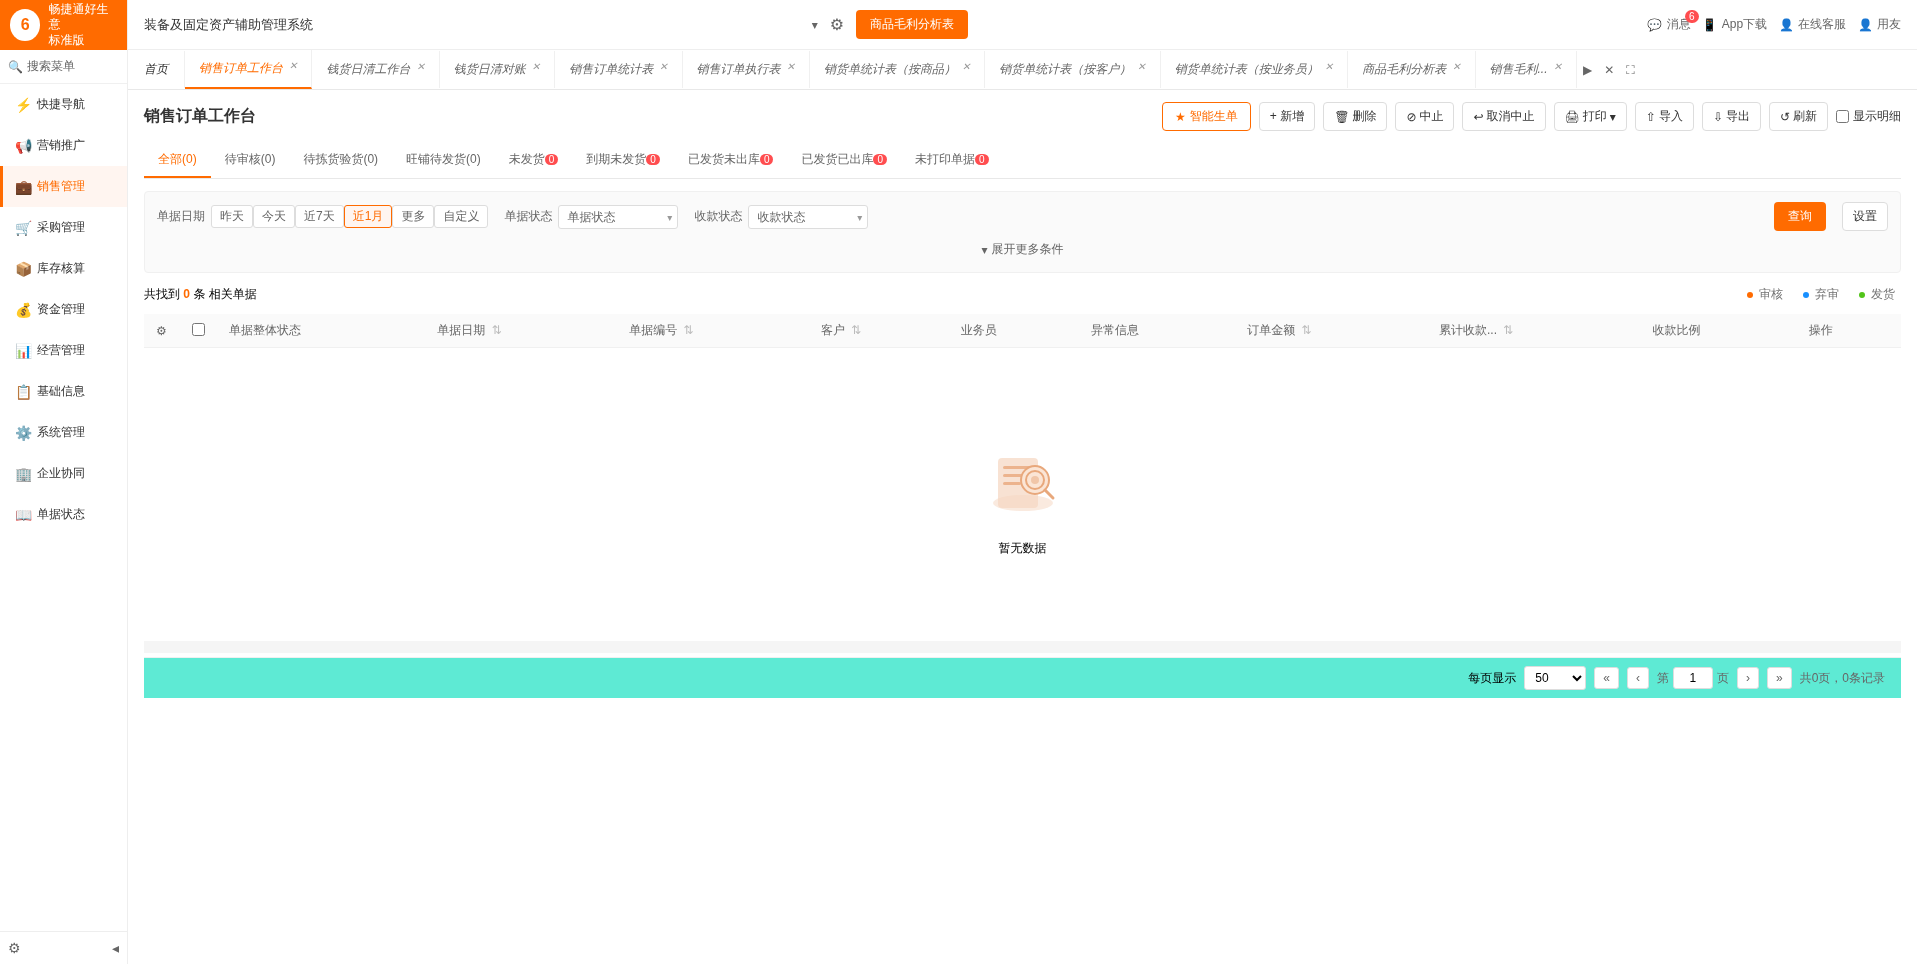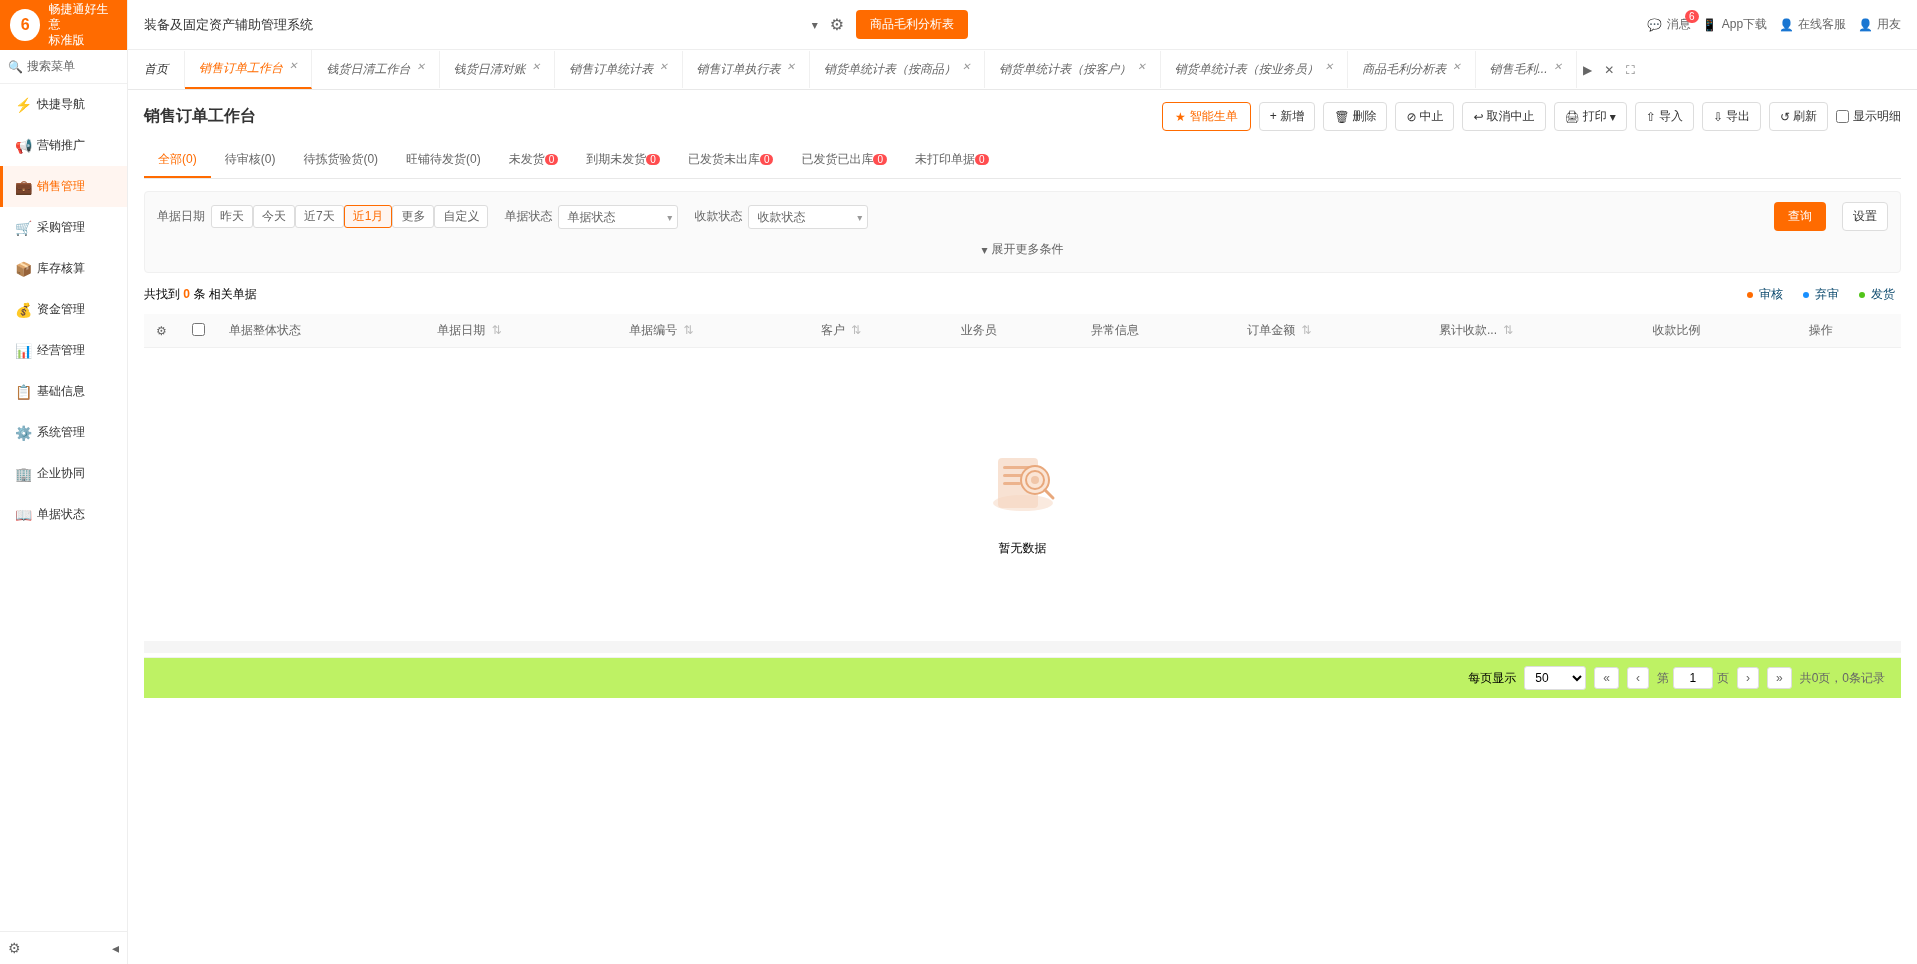--- a/index.html
+++ b/index.html
@@ -61,39 +61,39 @@
     .date-quick-btn { padding: 2px 8px; border: 1px solid #ddd; border-radius: 3px; cursor: pointer; color: #666; background: #fff; }
     .date-quick-btn.active { border-color: #ff6b00; color: #ff6b00; background: #fff5f0; }
     .filter-select { border: 1px solid #ddd; border-radius: 3px; padding: 4px 24px 4px 8px; background: #fff; color: #666; min-width: 120px; appearance: none; cursor: pointer; position: relative; }
     .select-wrapper { position: relative; display: inline-block; }
     .select-wrapper::after { content: '▾'; position: absolute; right: 6px; top: 50%; transform: translateY(-50%); color: #999; pointer-events: none; font-size: 10px; }
     .expand-more { display: flex; align-items: center; gap: 4px; color: #666; cursor: pointer; padding: 4px 8px; }
 
     
     .result-bar { display: flex; align-items: center; justify-content: space-between; margin-bottom: 8px; }
     .result-actions { display: flex; gap: 8px; }
-    .btn-result-action { display: flex; align-items: center; gap: 3px; color: #0c4a6e; cursor: pointer; padding: 3px 6px; }
+    .btn-result-action { display: flex; align-items: center; gap: 3px; color: #737373; cursor: pointer; padding: 3px 6px; }
     .dot { width: 6px; height: 6px; border-radius: 50%; display: inline-block; margin-right: 3px; }
     .dot-orange { background: #ff6b00; }
     .dot-blue { background: #1890ff; }
     .dot-green { background: #52c41a; }
 
     
     .data-table { width: 100%; border-collapse: collapse; }
     .data-table th { background: #fafafa; border-bottom: 1px solid #f0f0f0; padding: 8px 12px; text-align: left; color: #666; font-weight: normal; white-space: nowrap; }
     .data-table th .sort-icon { color: #bbb; margin-left: 3px; }
     .table-check-col { width: 36px; }
     .table-setting-col { width: 36px; text-align: center; }
 
     
     .empty-state { display: flex; flex-direction: column; align-items: center; justify-content: center; padding: 80px 0; }
     .empty-icon { width: 100px; height: 100px; margin-bottom: 12px; }
 
     
-    .pagination-bar { position: sticky; bottom: 0; background: #bef264; border-top: 1px solid #f0f0f0; padding: 8px 16px; display: flex; align-items: center; justify-content: flex-end; gap: 8px; }
+    .pagination-bar { position: sticky; bottom: 0; background: #5eead4; border-top: 1px solid #f0f0f0; padding: 8px 16px; display: flex; align-items: center; justify-content: flex-end; gap: 8px; }
     .page-size-select { border: 1px solid #ddd; border-radius: 3px; padding: 3px 20px 3px 6px; background: #fff; cursor: pointer; }
     .page-nav-btn { border: 1px solid #ddd; border-radius: 3px; padding: 3px 8px; background: #fff; cursor: pointer; color: #666; }
     .page-info { color: #666; display: flex; align-items: center; gap: 4px; }
     .page-input { border: 1px solid #ddd; border-radius: 3px; padding: 3px 6px; width: 40px; text-align: center; }
     .total-records { color: #666; }
 
     
     .horizontal-scroll { height: 12px; background: #f5f5f5; overflow-x: scroll; margin: 4px 0; }
     .horizontal-scroll-inner { width: 1200px; height: 1px; }
 

